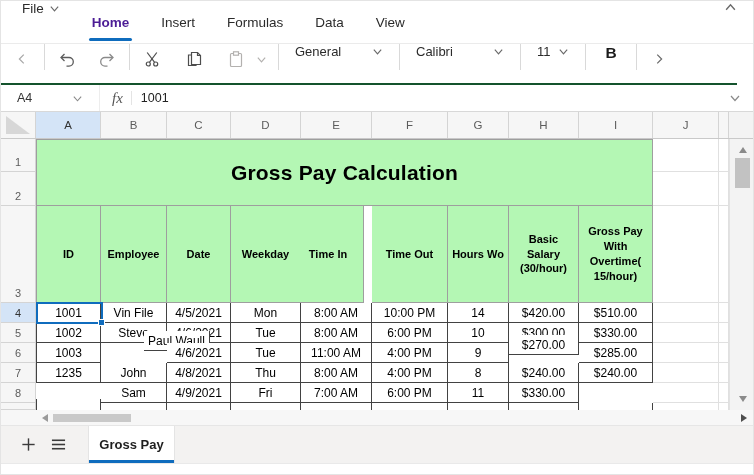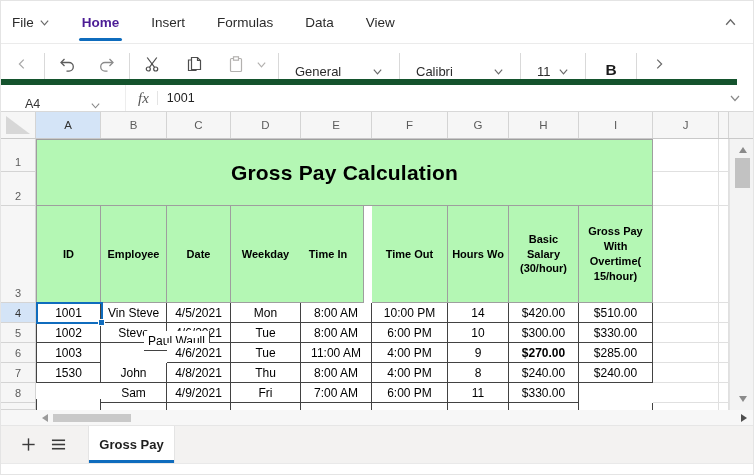--- a/index.html
+++ b/index.html
@@ -2,41 +2,41 @@
 <html><head>
 <meta charset="utf-8">
 <style>
   :root{ --accent:#0f6cbd; --green:#b4f7b4; --greenborder:#9e9e9e; --cellborder:#424242;
          --gridline:#e0e0e0; --hdrbg:#f6f6f6; --hdrline:#d4d4d4; --hdrsel:#d4e4f7; }
   *{margin:0;padding:0;box-sizing:border-box}
   body{background:#fff;font-family:"Liberation Sans",sans-serif}
   #app{position:relative;width:754px;height:475px;background:#fff;border:1px solid #e4e4e4;overflow:hidden;color:#2b2b2b}
 
   
-  .menubar{position:absolute;top:0;left:0;right:0;height:43px;border-bottom:1px solid #ebebeb;display:flex;align-items:center;padding-left:11px}
+  .menubar{position:absolute;top:0;left:0;right:0;height:43px;border-bottom:1px solid #ebebeb;display:flex;align-items:flex-start;padding-left:21px}
   .file-menu{display:flex;align-items:center;gap:5px;font-size:13.5px;color:#2b2b2b;cursor:pointer}
   .menu-tabs{display:flex;margin-left:16px;height:100%}
   .menu-tab{position:relative;display:flex;align-items:center;padding:0 16px;font-size:13.5px;color:#2b2b2b;cursor:pointer}
   .menu-tab.active{font-weight:bold;color:#4c1d95}
   .menu-tab.active::after{content:"";position:absolute;left:13px;right:13px;bottom:2px;height:3px;background:var(--accent);border-radius:2px}
   .collapse-btn{margin-left:auto;margin-right:16px;display:flex;align-items:center}
 
   
-  .toolbar{position:absolute;top:43px;left:0;right:16px;height:41px;border-bottom:6px solid #14532d;display:flex;align-items:flex-end;padding:0 6px}
+  .toolbar{position:absolute;top:43px;left:0;right:16px;height:41px;border-bottom:2px solid #14532d;display:flex;align-items:flex-start;padding:0 6px}
   .tbtn{width:30px;height:30px;display:flex;align-items:center;justify-content:center;cursor:pointer}
   .sep{width:1px;height:26px;background:#d9d9d9;margin:0 7px;flex:none}
   .dd{display:flex;align-items:center;justify-content:space-between;font-size:13px;color:#2b2b2b;cursor:pointer}
   .dd-general{width:106px;padding:0 9px}
   .dd-font{width:106px;padding:0 9px}
   .dd-size{width:50px;padding:0 9px}
   .bold-btn{font-weight:bold;font-size:15.5px;width:36px;text-align:center;color:#1b1b1b;cursor:pointer}
 
   
   .formulabar{position:absolute;top:84px;left:0;right:0;height:27px;border-bottom:1px solid #d8d8d8;display:flex;align-items:center}
-  .namebox{width:125px;height:100%;display:flex;align-items:flex-end;justify-content:space-between;padding:0 24px;border-right:1px solid #ededed;font-size:12.5px;color:#333;cursor:pointer}
+  .namebox{width:99px;height:100%;display:flex;align-items:center;justify-content:space-between;padding:0 16px;border-right:1px solid #ededed;font-size:12.5px;color:#333;cursor:pointer}
   .fx{font-family:"Liberation Serif",serif;font-style:italic;font-size:15px;color:#555;margin:0 8px 0 12px}
   .fdiv{width:1px;height:14px;background:#e4e4e4;margin-right:9px}
   .fvalue{font-size:12.5px;color:#222}
   .fexpand{margin-left:auto;margin-right:12px;display:flex;align-items:center}
 
   
   .colheaders{position:absolute;top:111px;left:0;width:754px;height:27px;display:flex;background:var(--hdrbg);border-bottom:1px solid #c9c9c9}
   .colh{display:flex;align-items:center;justify-content:center;font-size:11.5px;color:#5c5c5c;border-right:1px solid var(--hdrline);height:100%;flex:none;cursor:pointer}
   .colh.sel{background:var(--hdrsel);color:#333}
   .corner{width:35px;height:100%;position:relative;border-right:1px solid var(--hdrline);flex:none;cursor:pointer}
@@ -254,21 +254,21 @@
         <div class="cell th bl-green" style="left: 0px; top: 67px; width: 65px; height: 97px;">ID</div>
         <div class="cell th" style="left: 65px; top: 67px; width: 66px; height: 97px;">Employee</div>
         <div class="cell th" style="left: 131px; top: 67px; width: 64px; height: 97px;">Date</div>
         <div class="cell th" style="left: 195px; top: 67px; width: 70px; height: 97px;">Weekday</div>
         <div class="cell th" style="left: 257px; top: 67px; width: 71px; height: 97px;">Time In</div>
         <div class="cell th" style="left: 336px; top: 67px; width: 76px; height: 97px;">Time Out</div>
         <div class="cell th" style="left: 412px; top: 67px; width: 61px; height: 97px;">Hours Wo</div>
         <div class="cell th" style="left: 473px; top: 67px; width: 70px; height: 97px;">Basic Salary (30/hour)</div>
         <div class="cell th" style="left: 543px; top: 67px; width: 74px; height: 97px;">Gross Pay With Overtime( 15/hour)</div>
         <div class="cell td bl-dark" style="left: 0px; top: 164px; width: 65px; height: 20px;">1001</div>
-        <div class="cell td" style="left: 65px; top: 164px; width: 66px; height: 20px;">Vin Steve</div>
+        <div class="cell td" style="left: 65px; top: 164px; width: 66px; height: 20px;">Vin File</div>
         <div class="cell td" style="left: 131px; top: 164px; width: 64px; height: 20px;">4/5/2021</div>
         <div class="cell td" style="left: 195px; top: 164px; width: 70px; height: 20px;">Mon</div>
         <div class="cell td" style="left: 265px; top: 164px; width: 71px; height: 20px;">8:00 AM</div>
         <div class="cell td" style="left: 336px; top: 164px; width: 76px; height: 20px;">10:00 PM</div>
         <div class="cell td" style="left: 412px; top: 164px; width: 61px; height: 20px;">14</div>
         <div class="cell td" style="left: 473px; top: 164px; width: 70px; height: 20px;">$420.00</div>
         <div class="cell td" style="left: 543px; top: 164px; width: 74px; height: 20px;">$510.00</div>
         <div class="cell td bl-dark" style="left: 0px; top: 184px; width: 65px; height: 20px;">1002</div>
         <div class="cell td" style="left: 65px; top: 184px; width: 66px; height: 20px;">Steve</div>
         <div class="cell td" style="left: 131px; top: 184px; width: 64px; height: 20px;">4/6/2021</div>
@@ -278,23 +278,23 @@
         <div class="cell td" style="left: 412px; top: 184px; width: 61px; height: 20px;">10</div>
         <div class="cell td" style="left: 473px; top: 184px; width: 70px; height: 20px;">$300.00</div>
         <div class="cell td" style="left: 543px; top: 184px; width: 74px; height: 20px;">$330.00</div>
         <div class="cell td bl-dark" style="left: 0px; top: 204px; width: 65px; height: 20px;">1003</div>
         <div class="cell td" style="left: 65px; top: 192px; width: 66px; height: 20px; margin-left: 43px;">Paul Waull</div>
         <div class="cell td" style="left: 131px; top: 204px; width: 64px; height: 20px;">4/6/2021</div>
         <div class="cell td" style="left: 195px; top: 204px; width: 70px; height: 20px;">Tue</div>
         <div class="cell td" style="left: 265px; top: 204px; width: 71px; height: 20px;">11:00 AM</div>
         <div class="cell td" style="left: 336px; top: 204px; width: 76px; height: 20px;">4:00 PM</div>
         <div class="cell td" style="left: 412px; top: 204px; width: 61px; height: 20px;">9</div>
-        <div class="cell td" style="left: 473px; top: 204px; width: 70px; height: 20px; font-weight: bold;">$270.00</div>
+        <div class="cell td" style="left: 473px; top: 196px; width: 70px; height: 20px;">$270.00</div>
         <div class="cell td" style="left: 543px; top: 204px; width: 74px; height: 20px;">$285.00</div>
-        <div class="cell td bl-dark" style="left: 0px; top: 224px; width: 65px; height: 20px;">1530</div>
+        <div class="cell td bl-dark" style="left: 0px; top: 224px; width: 65px; height: 20px;">1235</div>
         <div class="cell td" style="left: 65px; top: 224px; width: 66px; height: 20px;">John</div>
         <div class="cell td" style="left: 131px; top: 224px; width: 64px; height: 20px;">4/8/2021</div>
         <div class="cell td" style="left: 195px; top: 224px; width: 70px; height: 20px;">Thu</div>
         <div class="cell td" style="left: 265px; top: 224px; width: 71px; height: 20px;">8:00 AM</div>
         <div class="cell td" style="left: 336px; top: 224px; width: 76px; height: 20px;">4:00 PM</div>
         <div class="cell td" style="left: 412px; top: 224px; width: 61px; height: 20px;">8</div>
         <div class="cell td" style="left: 473px; top: 224px; width: 70px; height: 20px;">$240.00</div>
         <div class="cell td" style="left: 543px; top: 224px; width: 74px; height: 20px;">$240.00</div>
         <div class="cell td bl-dark" style="left: 0px; top: 244px; width: 65px; height: 20px; margin-top: 16px;">1005</div>
         <div class="cell td" style="left: 65px; top: 244px; width: 66px; height: 20px;">Sam</div>

